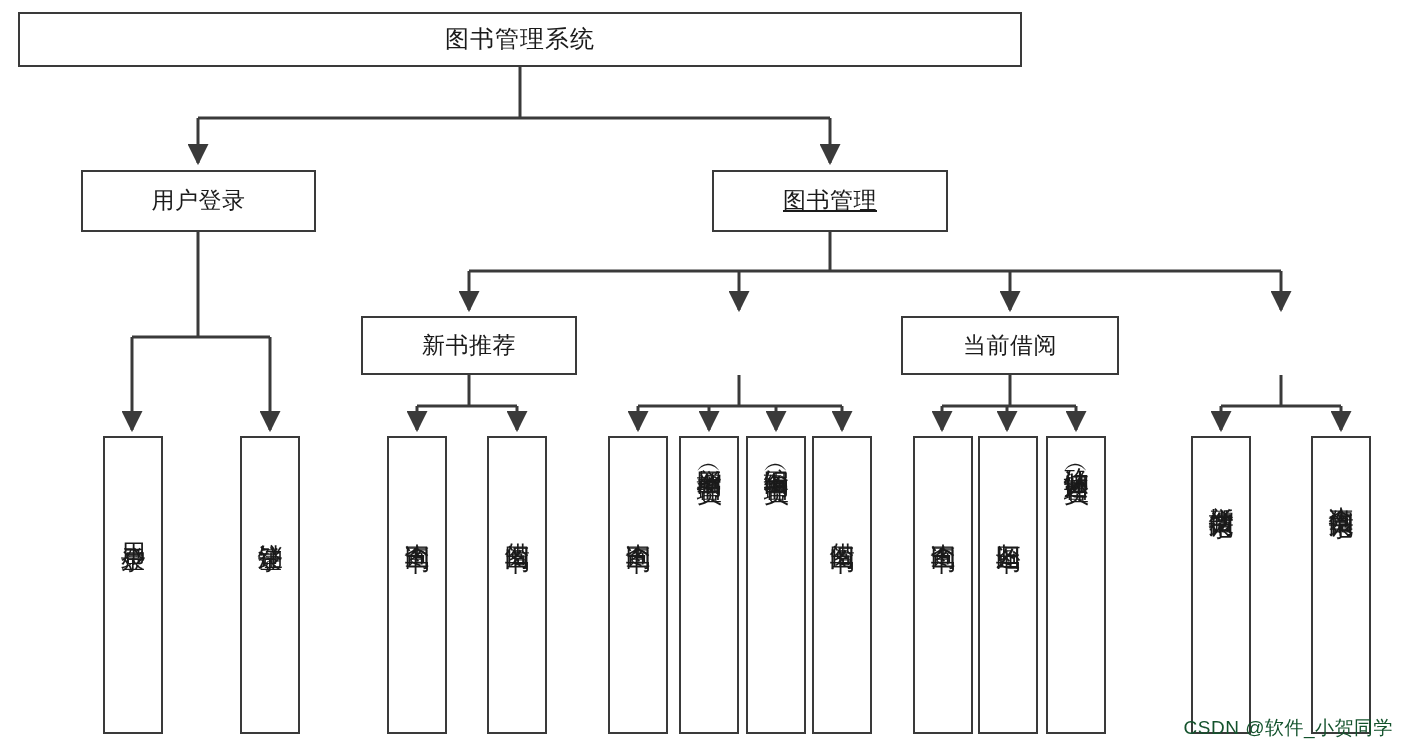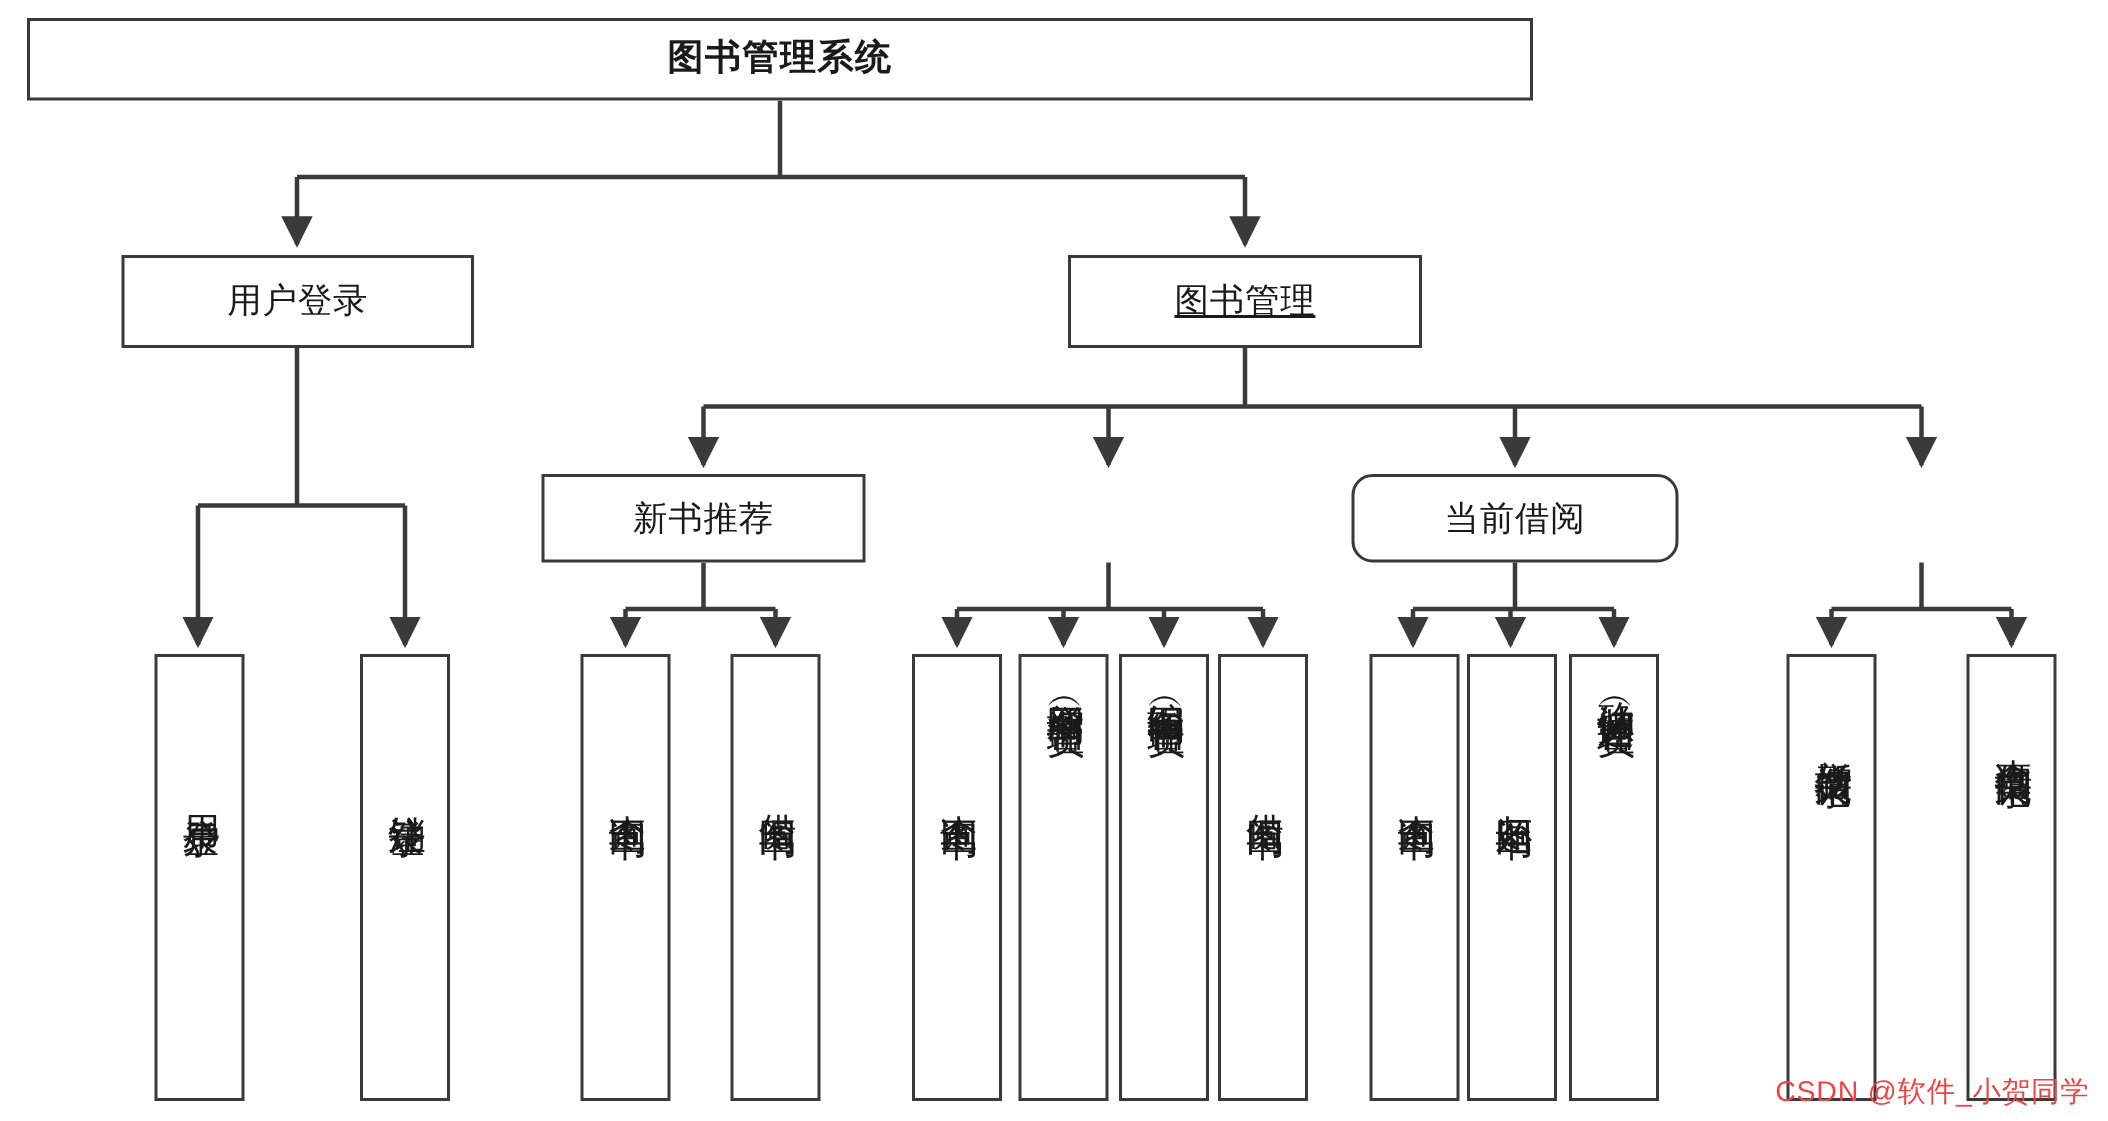--- a/index.html
+++ b/index.html
@@ -43,40 +43,39 @@
     line-height: 1.18;
     white-space: nowrap;
   }
   .node.horizontal .node-label {
     font-size: 23px;
     letter-spacing: 0.5px;
   }
   .node.root .node-label {
     font-size: 24px;
     letter-spacing: 1px;
-    font-weight: bold;
   }
   .node.vertical {
     align-items: flex-start;
     padding-top: 14px;
   }
   .node.vertical .node-label {
     writing-mode: vertical-rl;
     text-orientation: upright;
     font-size: 25px;
     line-height: 1.02;
     letter-spacing: 2px;
     white-space: nowrap;
   }
   .watermark {
     position: absolute;
     right: 12px;
     bottom: 6px;
     font-size: 19px;
-    color: #ef4444;
+    color: #14532d;
     letter-spacing: 0.5px;
     z-index: 5;
     white-space: nowrap;
     font-family: "Liberation Sans", "DejaVu Sans", sans-serif;
   }
 </style>
 </head>
 <body>
 
 <div id="canvas">
@@ -141,21 +140,21 @@
 
   <div class="node horizontal" style="left:712px; top:170px; width:236px; height:62px;text-decoration:underline;">
     <span class="node-label">图书管理</span>
   </div>
 
   <div class="node horizontal" style="left:361px; top:316px; width:216px; height:59px;font-family:Liberation Serif, serif;">
     <span class="node-label">新书推荐</span>
   </div>
 
 
-  <div class="node horizontal" style="left:901px; top:316px; width:218px; height:59px;border-radius:14px;">
+  <div class="node horizontal" style="left:901px; top:316px; width:218px; height:59px;">
     <span class="node-label">当前借阅</span>
   </div>
 
 
   <div class="node vertical" style="left:103px; top:436px; width:60px; height:298px; padding-top:85px;">
     <span class="node-label">用户登录</span>
   </div>
 
   <div class="node vertical" style="left:240px; top:436px; width:60px; height:298px; padding-top:85px;">
     <span class="node-label">注销登录</span>

